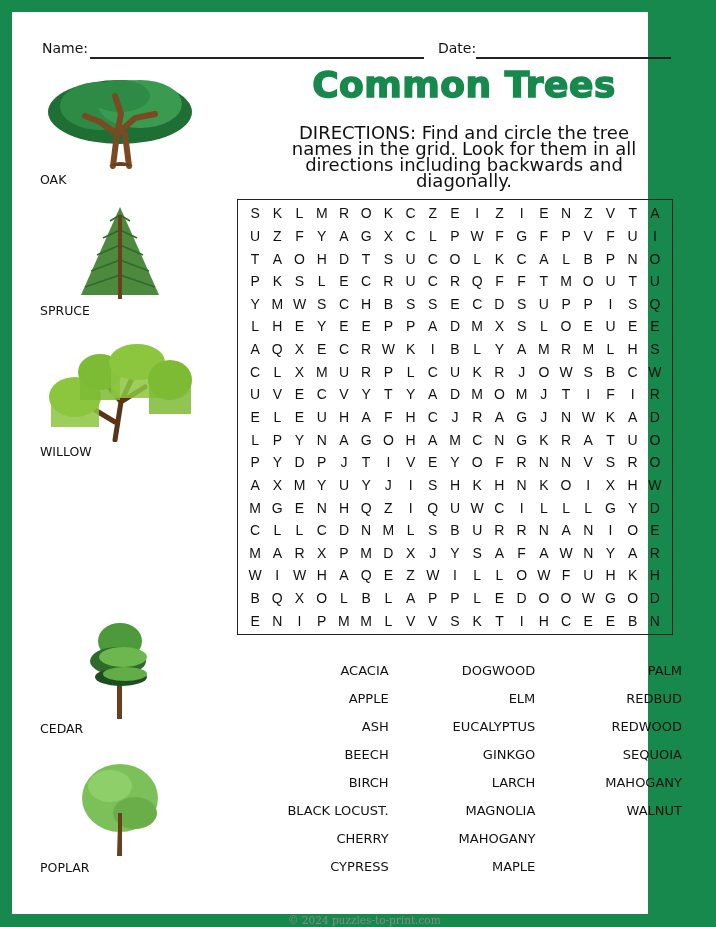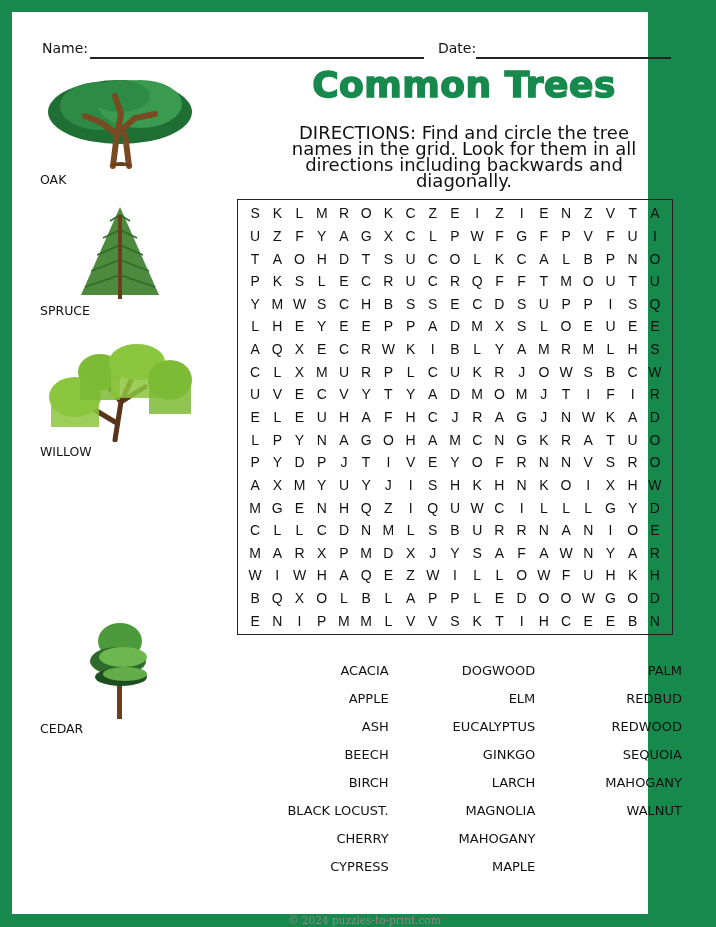--- a/index.html
+++ b/index.html
@@ -84,20 +84,30 @@
       <rect x="32" y="60" width="5" height="40" fill="#6a3f1d"></rect>
       <ellipse cx="35" cy="22" rx="22" ry="18" fill="#4c9a3c"></ellipse>
       <ellipse cx="33" cy="42" rx="28" ry="14" fill="#2e6a2a"></ellipse>
       <ellipse cx="38" cy="38" rx="24" ry="10" fill="#6cb84e"></ellipse>
       <ellipse cx="36" cy="58" rx="26" ry="9" fill="#1f4d22"></ellipse>
       <ellipse cx="40" cy="55" rx="22" ry="7" fill="#62ad47"></ellipse>
     </svg>
     <div class="tree-label">CEDAR</div>
   </div>
 
+  <div class="tree" style="top:746px;">
+    <svg width="90" height="100" viewBox="0 0 90 100">
+      <path d="M44 98 L46 30 M46 60 L30 48 M46 50 L62 36" stroke="#6a3f1d" stroke-width="4" fill="none"></path>
+      <ellipse cx="45" cy="40" rx="38" ry="34" fill="#7cc05a"></ellipse>
+      <ellipse cx="35" cy="28" rx="22" ry="16" fill="#8fcf6a"></ellipse>
+      <ellipse cx="60" cy="55" rx="22" ry="16" fill="#6aae4a"></ellipse>
+      <rect x="43" y="55" width="4" height="43" fill="#6a3f1d"></rect>
+    </svg>
+    <div class="tree-label">POPLAR</div>
+  </div>
 
   <div class="grid" id="grid">
       <div class="cell">S</div>
       <div class="cell">K</div>
       <div class="cell">L</div>
       <div class="cell">M</div>
       <div class="cell">R</div>
       <div class="cell">O</div>
       <div class="cell">K</div>
       <div class="cell">C</div>

